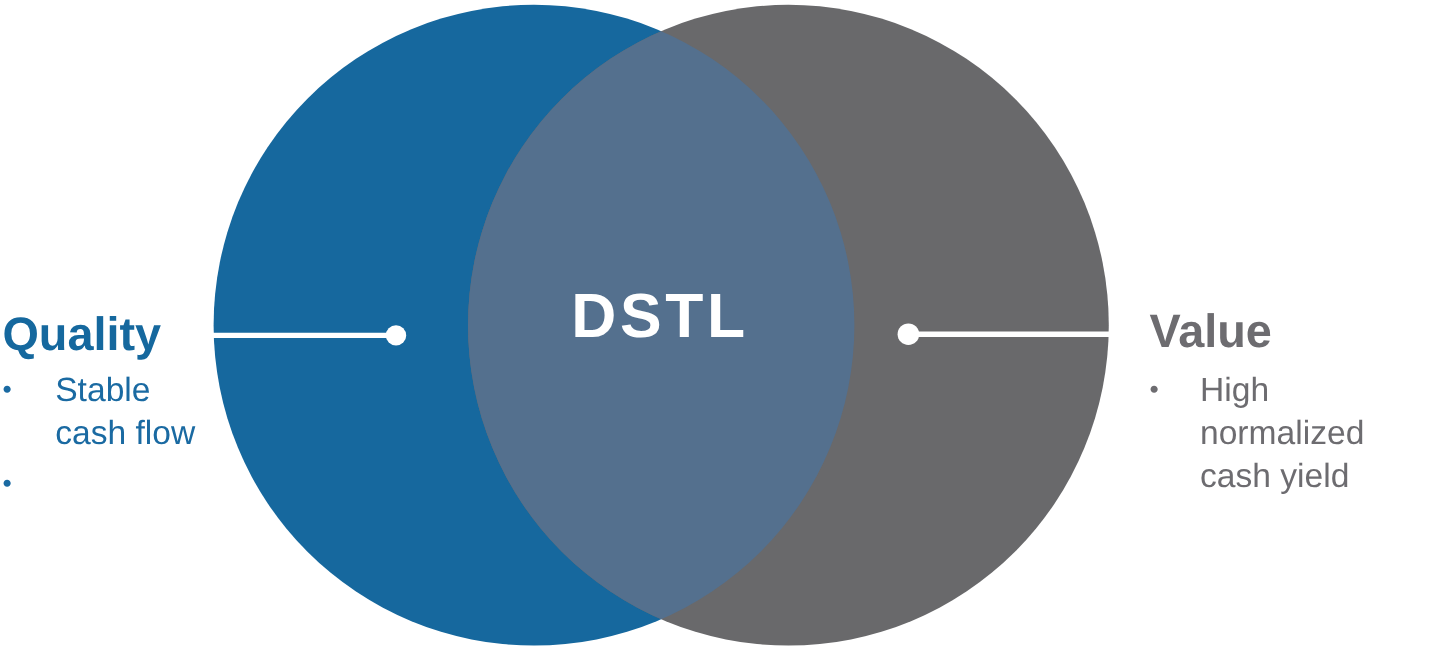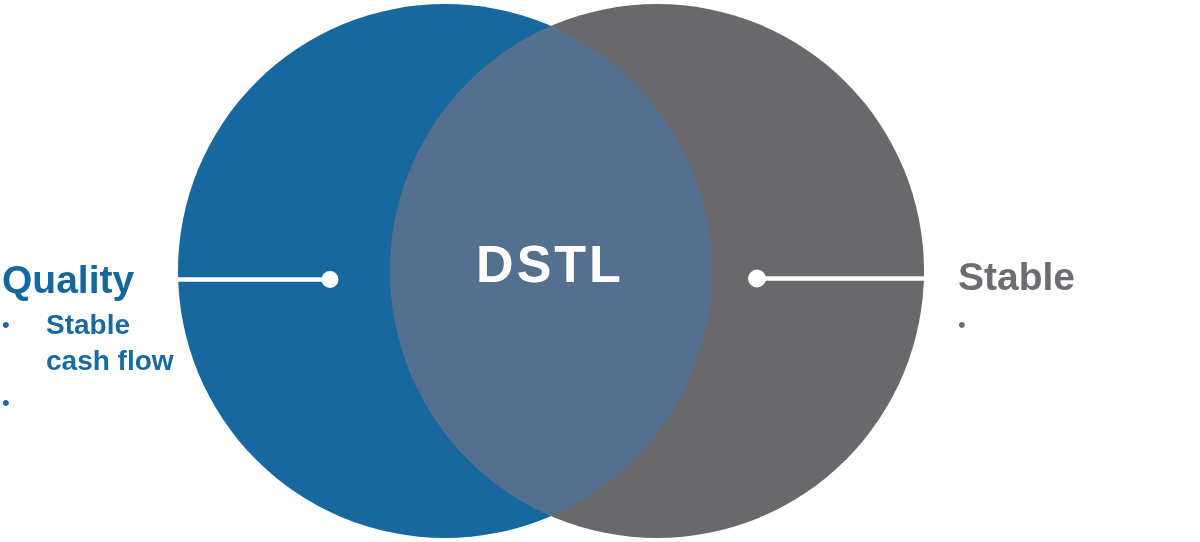--- a/index.html
+++ b/index.html
@@ -77,21 +77,21 @@
     flex: 0 0 auto;
     width: 44px;
     font-size: 22px;
     line-height: 36px;
   }
   .bullet-list.right .b { width: 42px; }
   .bullet-list .t {
     font-size: 28px;
     line-height: 36px;
   }
-  .bullet-list.left .t { width: 140px; font-weight: bold; }
+  .bullet-list.left .t { width: 140px; }
   .bullet-list.right .t { width: 185px; }
 </style>
 </head>
 <body>
 
 <div class="stage">
 
   <svg class="venn-svg" viewBox="0 0 1200 542" xmlns="http://www.w3.org/2000/svg">
     <defs>
       <clipPath id="clip-left-circle">
@@ -119,21 +119,22 @@
   <ul class="bullet-list left">
     <li>
       <span class="b">•</span>
       <span class="t">Stable cash flow</span>
     </li>
     <li>
       <span class="b">•</span>
     </li>
   </ul>
 
-  <div class="side-title value">Stable</div>
+  <div class="side-title value">Value</div>
 
   <ul class="bullet-list right">
     <li>
       <span class="b">•</span>
+      <span class="t">High normalized cash yield</span>
     </li>
   </ul>
 
 </div>
 
 </body></html>

